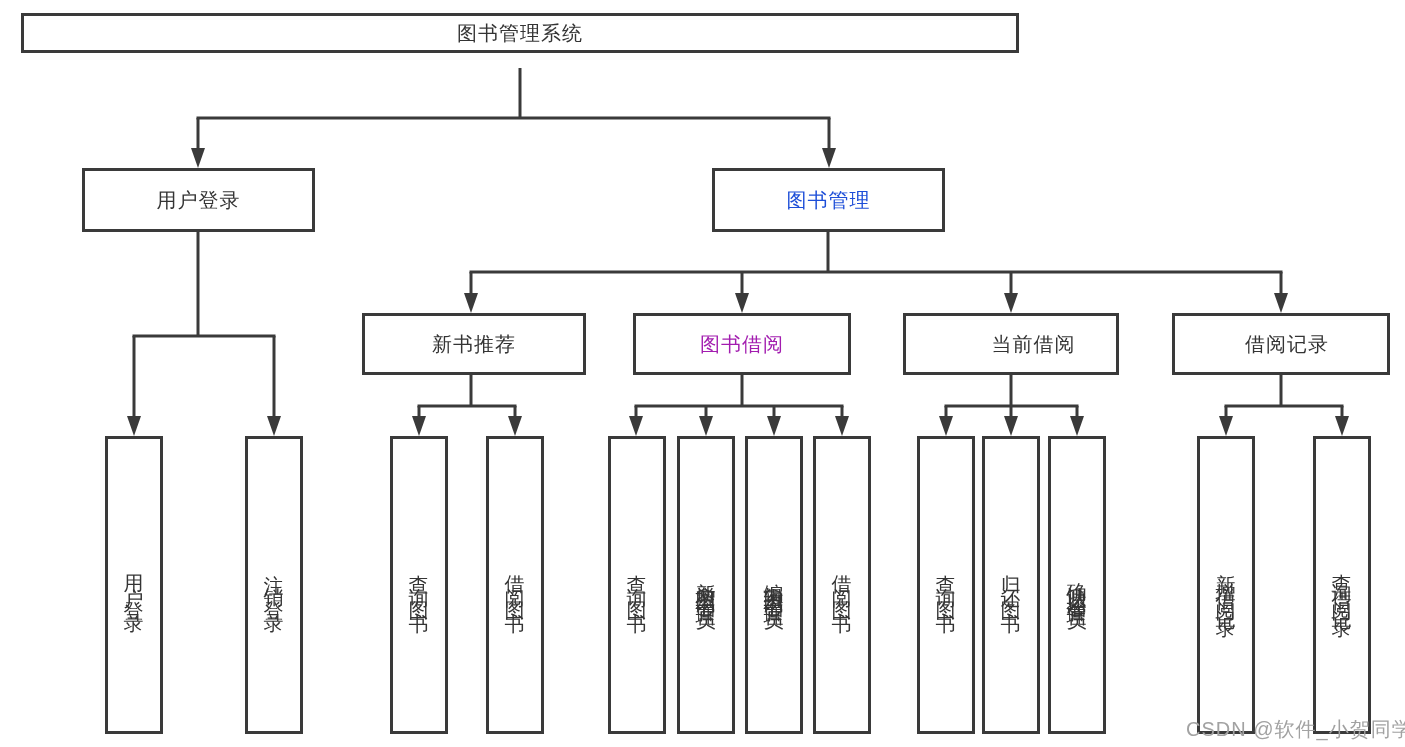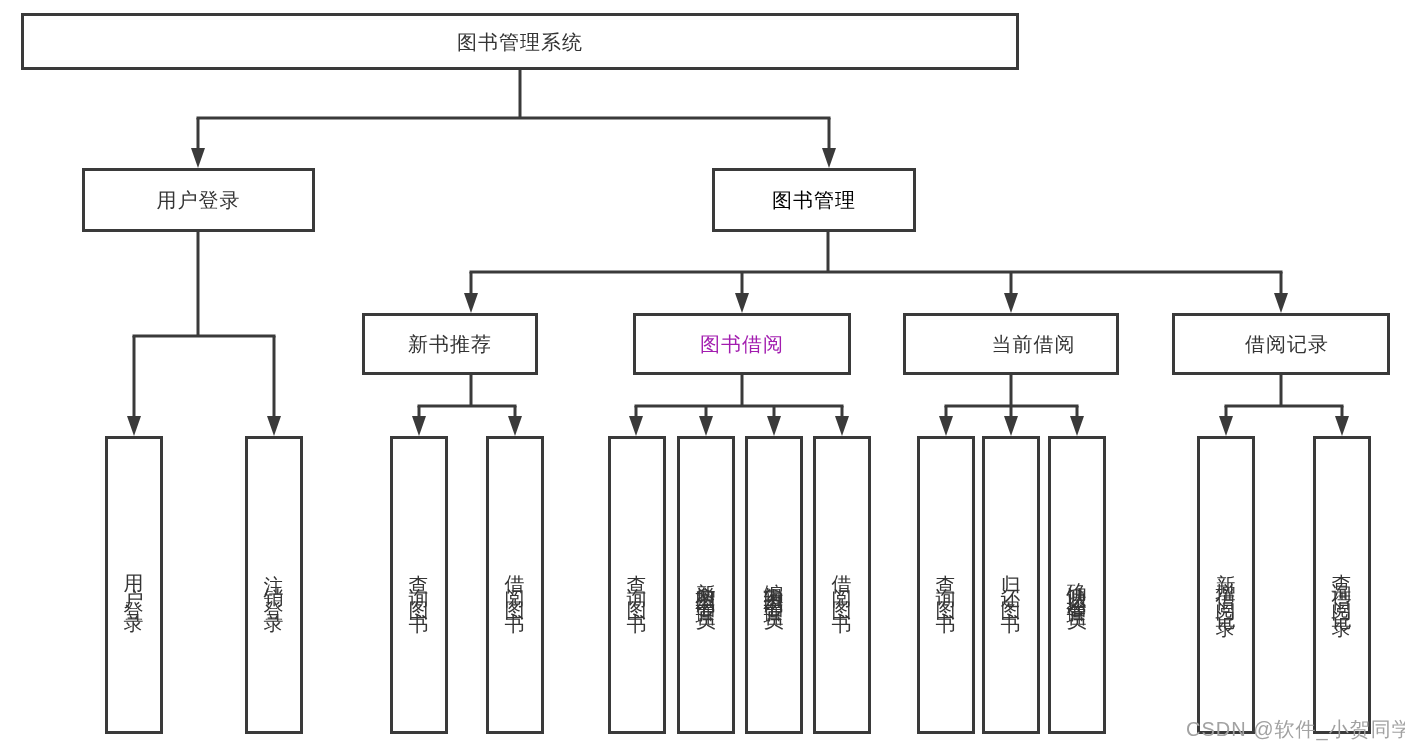--- a/index.html
+++ b/index.html
@@ -94,30 +94,30 @@
       <line x1="1077" y1="406" x2="1077" y2="424" stroke="#3a3a3a" stroke-width="3"></line>
       <polygon points="1070,416 1084,416 1077,436" fill="#3a3a3a"></polygon>
       <line x1="1281" y1="375" x2="1281" y2="406" stroke="#3a3a3a" stroke-width="3"></line>
       <line x1="1224.5" y1="406" x2="1343.5" y2="406" stroke="#3a3a3a" stroke-width="3"></line>
       <line x1="1226" y1="406" x2="1226" y2="424" stroke="#3a3a3a" stroke-width="3"></line>
       <polygon points="1219,416 1233,416 1226,436" fill="#3a3a3a"></polygon>
       <line x1="1342" y1="406" x2="1342" y2="424" stroke="#3a3a3a" stroke-width="3"></line>
       <polygon points="1335,416 1349,416 1342,436" fill="#3a3a3a"></polygon>
     </svg>
   <div id="nodes">
-      <div class="node" style="left: 21px; top: 13px; width: 998px; height: 57px; border-color: rgb(58, 58, 58); color: rgb(52, 52, 52);">
+      <div class="node" style="left: 21px; top: 13px; width: 998px; height: 40px; border-color: rgb(58, 58, 58); color: rgb(52, 52, 52);">
         <span class="node-label">图书管理系统</span>
       </div>
       <div class="node" style="left: 82px; top: 168px; width: 233px; height: 64px; border-color: rgb(58, 58, 58); color: rgb(52, 52, 52);">
         <span class="node-label">用户登录</span>
       </div>
-      <div class="node" style="left: 712px; top: 168px; width: 204px; height: 64px; border-color: rgb(58, 58, 58); color: #000000;">
+      <div class="node" style="left: 712px; top: 168px; width: 233px; height: 64px; border-color: rgb(58, 58, 58); color: #1d4ed8;">
         <span class="node-label">图书管理</span>
       </div>
-      <div class="node" style="left: 362px; top: 313px; width: 176px; height: 62px; border-color: rgb(58, 58, 58); color: rgb(52, 52, 52);">
+      <div class="node" style="left: 362px; top: 313px; width: 224px; height: 62px; border-color: rgb(58, 58, 58); color: rgb(52, 52, 52);">
         <span class="node-label">新书推荐</span>
       </div>
       <div class="node" style="left: 633px; top: 313px; width: 218px; height: 62px; border-color: rgb(58, 58, 58); color: #a21caf;">
         <span class="node-label">图书借阅</span>
       </div>
       <div class="node" style="left: 903px; top: 313px; width: 216px; height: 62px; border-color: rgb(58, 58, 58); color: rgb(52, 52, 52); padding-left: 45px;">
         <span class="node-label">当前借阅</span>
       </div>
       <div class="node" style="left: 1172px; top: 313px; width: 218px; height: 62px; border-color: rgb(58, 58, 58); color: rgb(52, 52, 52); padding-left: 12px;">
         <span class="node-label">借阅记录</span>

